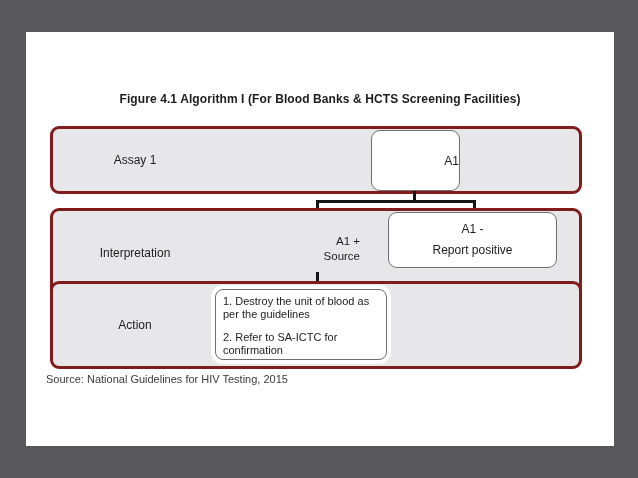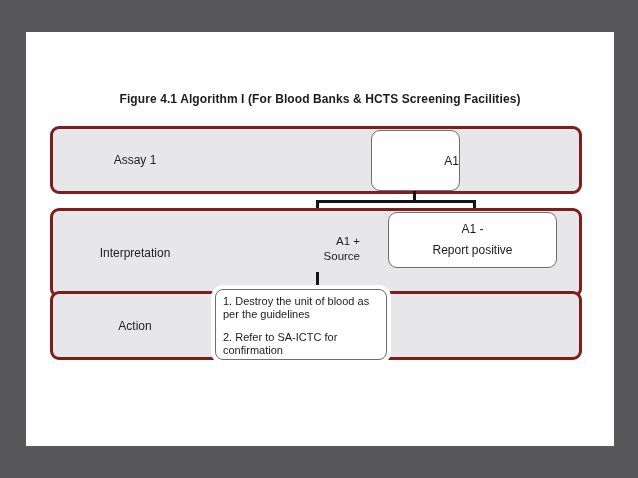--- a/index.html
+++ b/index.html
@@ -3,21 +3,21 @@
 <meta charset="utf-8">
 <style>
   html,body{margin:0;padding:0;}
   body{font-family:"Liberation Sans","DejaVu Sans",sans-serif;}
   .stage{position:relative;width:638px;height:478px;background:#58585a;overflow:hidden;}
   .slide{position:absolute;left:26px;top:32px;width:588px;height:414px;background:#ffffff;overflow:hidden;}
   .fig-title{position:absolute;left:0;right:0;top:60px;text-align:center;font-size:12px;font-weight:bold;color:#1c1c1c;letter-spacing:0.1px;}
   .row{position:absolute;left:24px;width:532px;background:#e7e7e9;border:3px solid #7f1d1d;border-radius:9px;box-sizing:border-box;}
   .row1{top:94px;height:68px;}
   .row2{top:176px;height:90px;}
-  .row3{top:259px;height:69px;}
+  .row3{top:249px;height:88px;}
   .row-label{position:absolute;left:12px;top:50%;transform:translateY(-50%);width:140px;text-align:center;font-size:12px;color:#222;}
   .wbox{position:absolute;background:#ffffff;border:1px solid #6f6f73;border-radius:9px;box-sizing:border-box;color:#1c1c1c;}
   .a1-box{left:345px;top:98px;width:89px;height:61px;display:flex;align-items:center;justify-content:flex-end;font-size:12px;}
   .neg-box{left:362px;top:180px;width:169px;height:56px;display:flex;flex-direction:column;align-items:center;justify-content:center;font-size:12px;line-height:21px;}
   .pos-text{position:absolute;left:214px;top:182px;width:120px;text-align:right;font-size:11.5px;line-height:15px;color:#1c1c1c;margin-top:20px;}
   .action-box{left:189px;top:257px;width:172px;height:71px;padding:5px 7px;font-size:11px;line-height:13px;box-shadow:0 0 0 4px #ffffff;border-radius:8px;}
   .action-item{margin:0;}
   .action-item + .action-item{margin-top:10px;}
   .conn{position:absolute;background:#141414;}
   .stub1{left:387px;top:159px;width:3px;height:10px;}
@@ -62,15 +62,16 @@
     <div class="conn stub2"></div>
 
     <div class="row row3">
       <span class="row-label">Action</span>
     </div>
     <div class="wbox action-box">
       <div class="action-item">1. Destroy the unit of blood as per the guidelines</div>
       <div class="action-item">2. Refer to SA-ICTC for confirmation</div>
     </div>
 
+    <div class="source">Source: National Guidelines for HIV Testing, 2015</div>
 
   </div>
 </div>
 
 </body></html>

